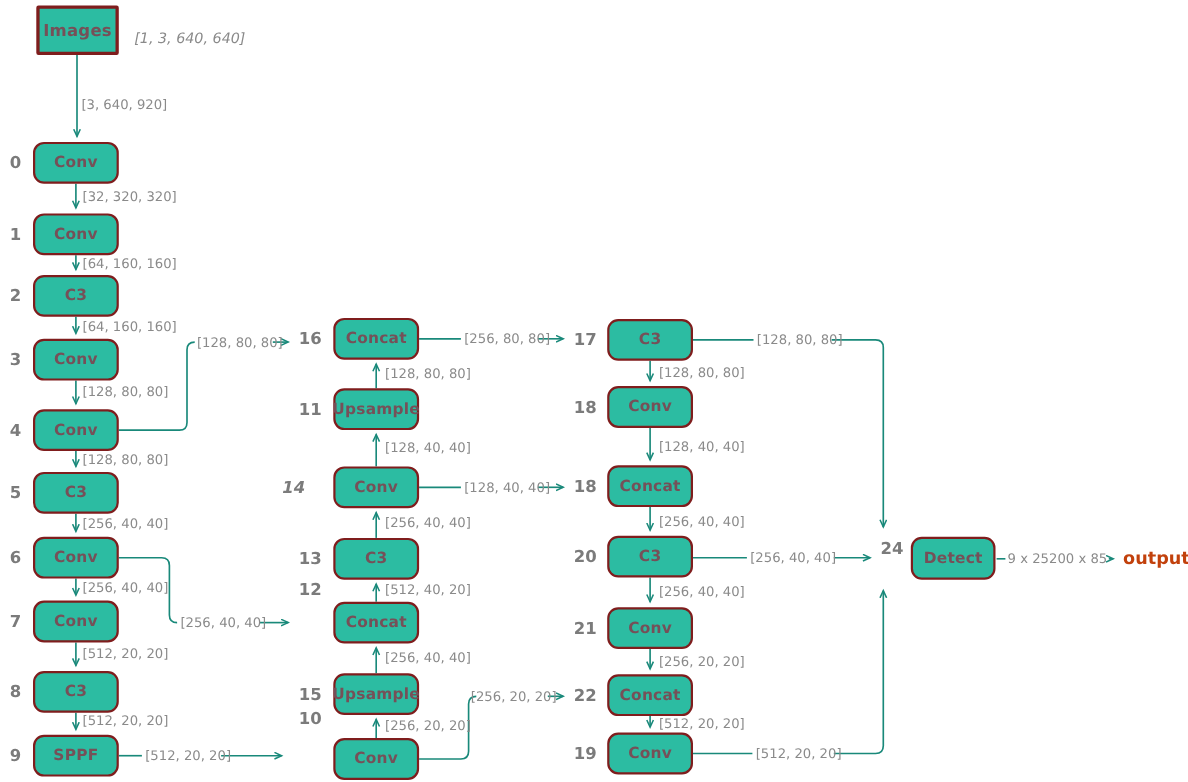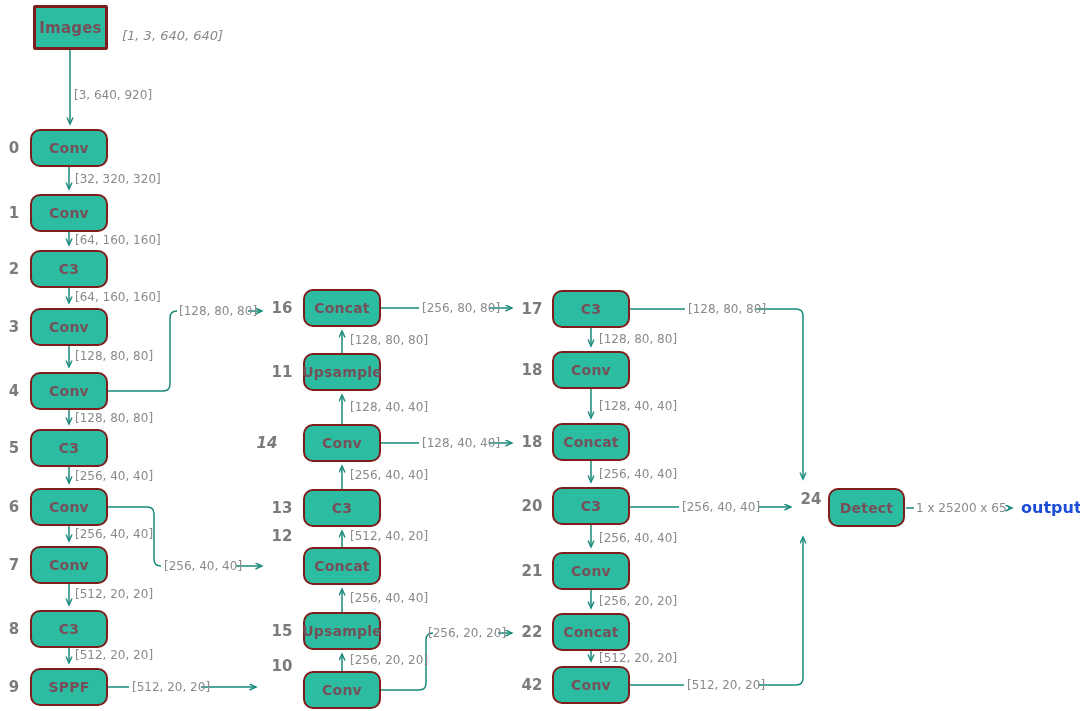--- a/index.html
+++ b/index.html
@@ -24,21 +24,21 @@
   .num--left{width:20px;text-align:center;}
   .num--right{width:30px;text-align:center;}
   .num--detect{width:28px;height:39px;line-height:39px;text-align:center;}
   .tlabel{
     position:absolute;height:14px;line-height:14px;
     font-size:12px;color:#8a8a8a;white-space:nowrap;
   }
   .tlabel--input{font-size:13px;}
   .out-label{
     position:absolute;height:18px;line-height:18px;
-    font-size:16px;font-weight:700;color:#1d4ed8;white-space:nowrap;
+    font-size:16px;font-weight:700;color:#c2410c;white-space:nowrap;
   }
 </style>
 </head>
 <body>
 
 <div class="stage">
 
   <svg class="edges" viewBox="0 0 1080 711">
     <defs>
       <marker id="arw" markerWidth="10" markerHeight="10" refX="7" refY="3.5" orient="auto" markerUnits="userSpaceOnUse">
@@ -184,34 +184,34 @@
   <div class="num num--left" style="left:4px;top:129px;">0</div>
   <div class="num num--left" style="left:4px;top:194px;">1</div>
   <div class="num num--left" style="left:4px;top:250px;">2</div>
   <div class="num num--left" style="left:4px;top:308px;">3</div>
   <div class="num num--left" style="left:4px;top:372px;">4</div>
   <div class="num num--left" style="left:4px;top:429px;">5</div>
   <div class="num num--left" style="left:4px;top:488px;">6</div>
   <div class="num num--left" style="left:4px;top:546px;">7</div>
   <div class="num num--left" style="left:4px;top:610px;">8</div>
   <div class="num num--left" style="left:4px;top:668px;">9</div>
-  <div class="num num--right" style="left:267px;top:647px;">10</div>
+  <div class="num num--right" style="left:267px;top:634px;">10</div>
   <div class="num num--right" style="left:267px;top:612px;">15</div>
   <div class="num num--right" style="left:267px;top:517px;">12</div>
   <div class="num num--right" style="left:267px;top:489px;">13</div>
   <div class="num num--right" style="left:252px;top:424px;font-style:italic;">14</div>
   <div class="num num--right" style="left:267px;top:353px;">11</div>
   <div class="num num--right" style="left:267px;top:289px;">16</div>
   <div class="num num--right" style="left:517px;top:290px;">17</div>
   <div class="num num--right" style="left:517px;top:351px;">18</div>
   <div class="num num--right" style="left:517px;top:423px;">18</div>
   <div class="num num--right" style="left:517px;top:487px;">20</div>
   <div class="num num--right" style="left:517px;top:552px;">21</div>
   <div class="num num--right" style="left:517px;top:613px;">22</div>
-  <div class="num num--right" style="left:517px;top:666px;">42</div>
+  <div class="num num--right" style="left:517px;top:666px;">19</div>
   <div class="num num--detect" style="left:797px;top:480px;">24</div>
 
   <div class="tlabel tlabel--input" style="left:122px;top:29px;font-style:italic;">[1, 3, 640, 640]</div>
   <div class="tlabel" style="left:74px;top:88px;">[3, 640, 920]</div>
   <div class="tlabel" style="left:75px;top:172px;">[32, 320, 320]</div>
   <div class="tlabel" style="left:75px;top:233px;">[64, 160, 160]</div>
   <div class="tlabel" style="left:75px;top:290px;">[64, 160, 160]</div>
   <div class="tlabel" style="left:75px;top:349px;">[128, 80, 80]</div>
   <div class="tlabel" style="left:75px;top:411px;">[128, 80, 80]</div>
   <div class="tlabel" style="left:75px;top:469px;">[256, 40, 40]</div>
@@ -232,17 +232,17 @@
   <div class="tlabel" style="left:422px;top:436px;">[128, 40, 40]</div>
   <div class="tlabel" style="left:599px;top:332px;">[128, 80, 80]</div>
   <div class="tlabel" style="left:599px;top:399px;">[128, 40, 40]</div>
   <div class="tlabel" style="left:599px;top:467px;">[256, 40, 40]</div>
   <div class="tlabel" style="left:599px;top:531px;">[256, 40, 40]</div>
   <div class="tlabel" style="left:599px;top:594px;">[256, 20, 20]</div>
   <div class="tlabel" style="left:599px;top:651px;">[512, 20, 20]</div>
   <div class="tlabel" style="left:688px;top:302px;">[128, 80, 80]</div>
   <div class="tlabel" style="left:682px;top:500px;">[256, 40, 40]</div>
   <div class="tlabel" style="left:687px;top:678px;">[512, 20, 20]</div>
-  <div class="tlabel" style="left:916px;top:501px;">1 x 25200 x 65</div>
+  <div class="tlabel" style="left:916px;top:501px;">9 x 25200 x 85</div>
 
   <div class="out-label" style="left:1021px;top:499px;">output</div>
 
 </div>
 
 </body></html>

